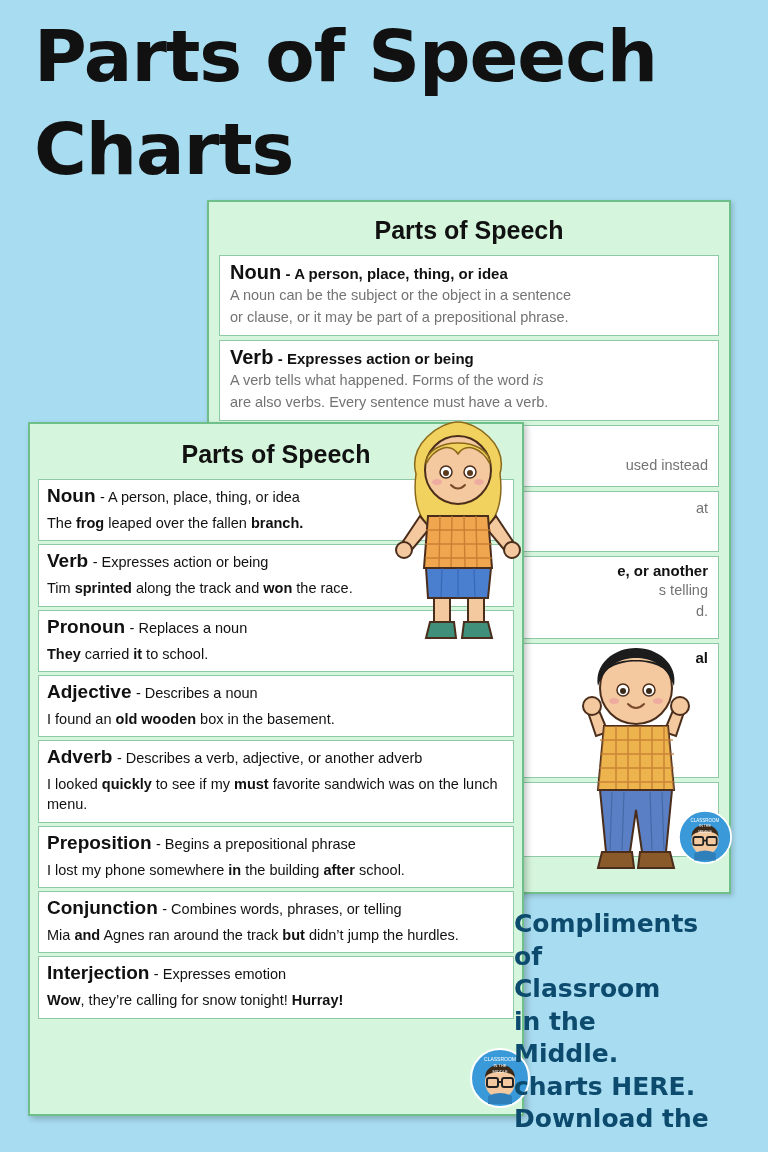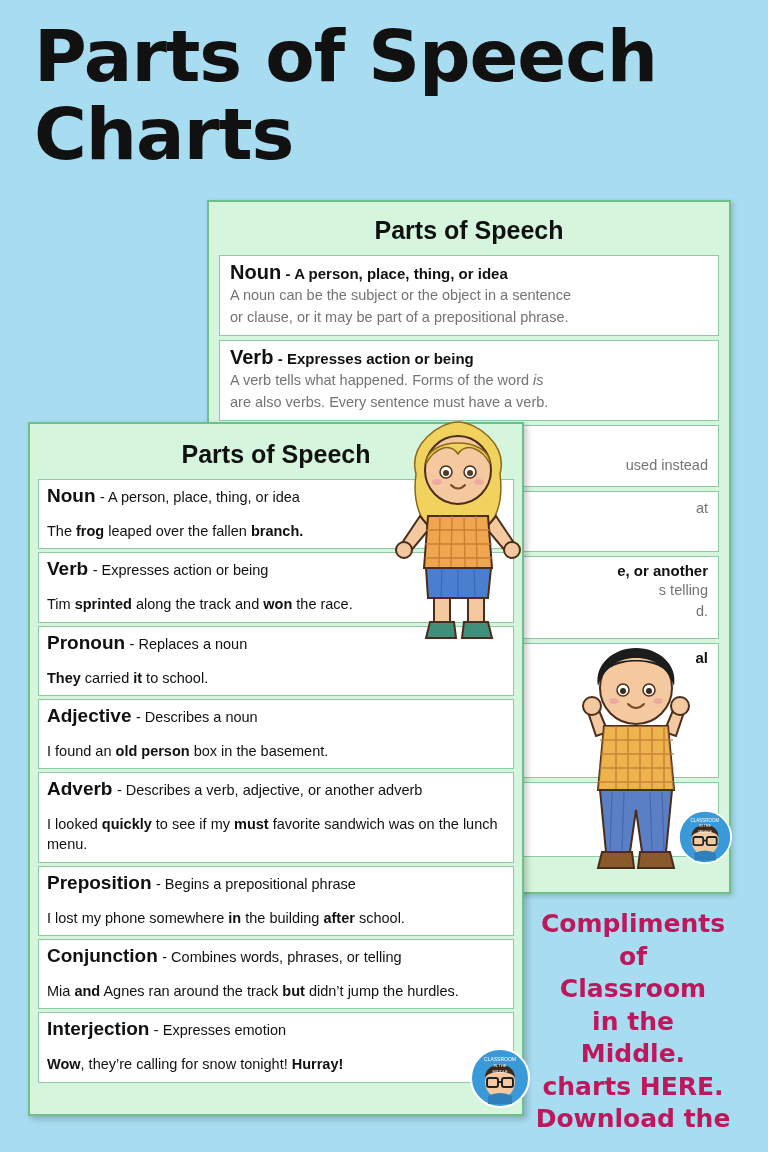--- a/index.html
+++ b/index.html
@@ -21,21 +21,21 @@
     left: 34px;
     top: 18px;
     width: 700px;
     font-family: "DejaVu Sans", sans-serif;
     font-size: 72px;
     font-weight: bold;
     line-height: 1.08;
     color: #111111;
     letter-spacing: -1px;
   }
-  .poster-title .line2 { display: block; }
+  .poster-title .line2 { display: block; margin-top: 15px; }
 
   
   .chart-back {
     position: absolute;
     left: 207px;
     top: 200px;
     width: 520px;
     height: 690px;
     background: #d5f5dc;
     border: 2px solid #6fbf8a;
@@ -111,21 +111,21 @@
     color: #111;
   }
   .chart-front .def {
     font-size: 14.5px;
     color: #111;
   }
   .chart-front .example {
     font-size: 14.5px;
     color: #111;
     line-height: 1.4;
-    margin-top: 14px;
+    margin-top: 6px;
   }
   .chart-front .example b { font-weight: bold; }
 
   
   .kid {
     position: absolute;
   }
   .kid-girl { left: 392px; top: 418px; width: 132px; height: 230px; }
   .kid-boy  { left: 570px; top: 640px; width: 132px; height: 240px; }
 
@@ -137,26 +137,25 @@
   }
   .logo-front { left: 470px; top: 1048px; }
   .logo-back  { left: 678px; top: 810px; width: 54px; height: 54px; }
 
   
   .credit {
     position: absolute;
     right: 16px;
     top: 908px;
     width: 238px;
-    text-align: center;
     font-family: "DejaVu Sans", sans-serif;
     font-size: 25px;
     font-weight: bold;
     line-height: 1.3;
-    color: #be185d;
+    color: #0c4a6e;
   }
   .credit div { white-space: nowrap; }
 </style>
 </head>
 <body>
 
 <div class="poster-title">
   <span>Parts of Speech</span>
   <span class="line2">Charts</span>
 </div>
@@ -289,21 +288,21 @@
 
     <div class="row">
       <span class="term">Pronoun</span>
       <span class="def">- Replaces a noun</span>
       <div class="example"><b>They</b> carried <b>it</b> to school.</div>
     </div>
 
     <div class="row">
       <span class="term">Adjective</span>
       <span class="def">- Describes a noun</span>
-      <div class="example">I found an <b>old person</b> box in the basement.</div>
+      <div class="example">I found an <b>old wooden</b> box in the basement.</div>
     </div>
 
     <div class="row">
       <span class="term">Adverb</span>
       <span class="def">- Describes a verb, adjective, or another adverb</span>
       <div class="example">I looked <b>quickly</b> to see if my <b>must</b> favorite sandwich was on the lunch menu.</div>
     </div>
 
     <div class="row">
       <span class="term">Preposition</span>

